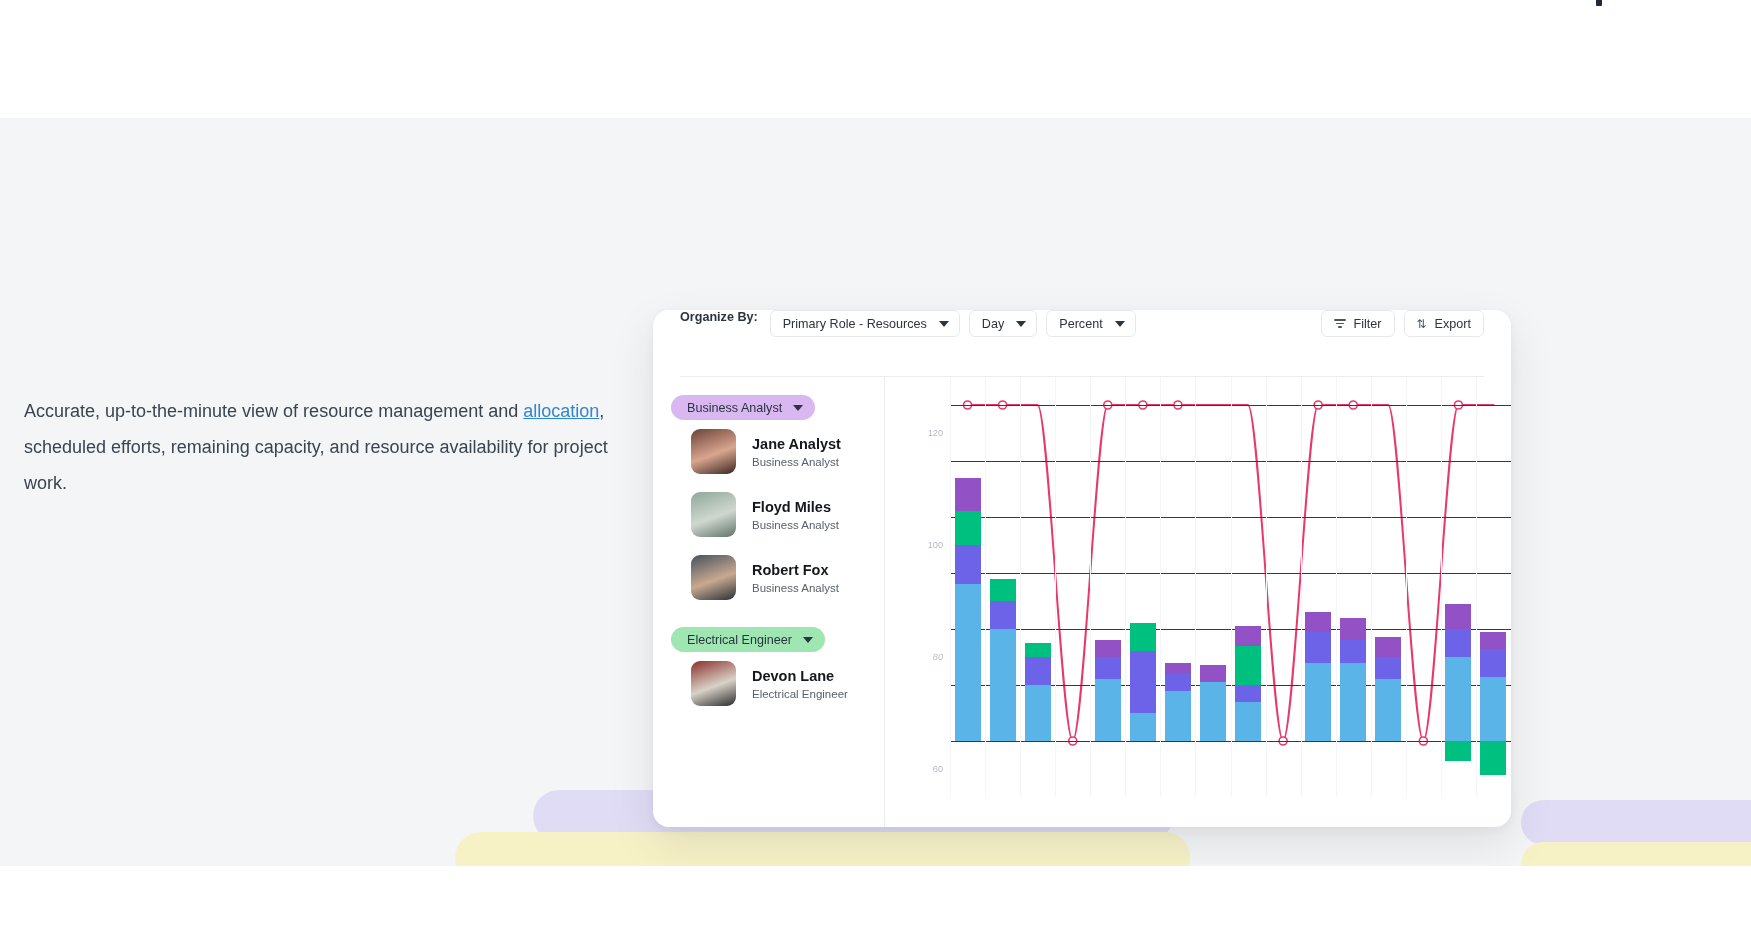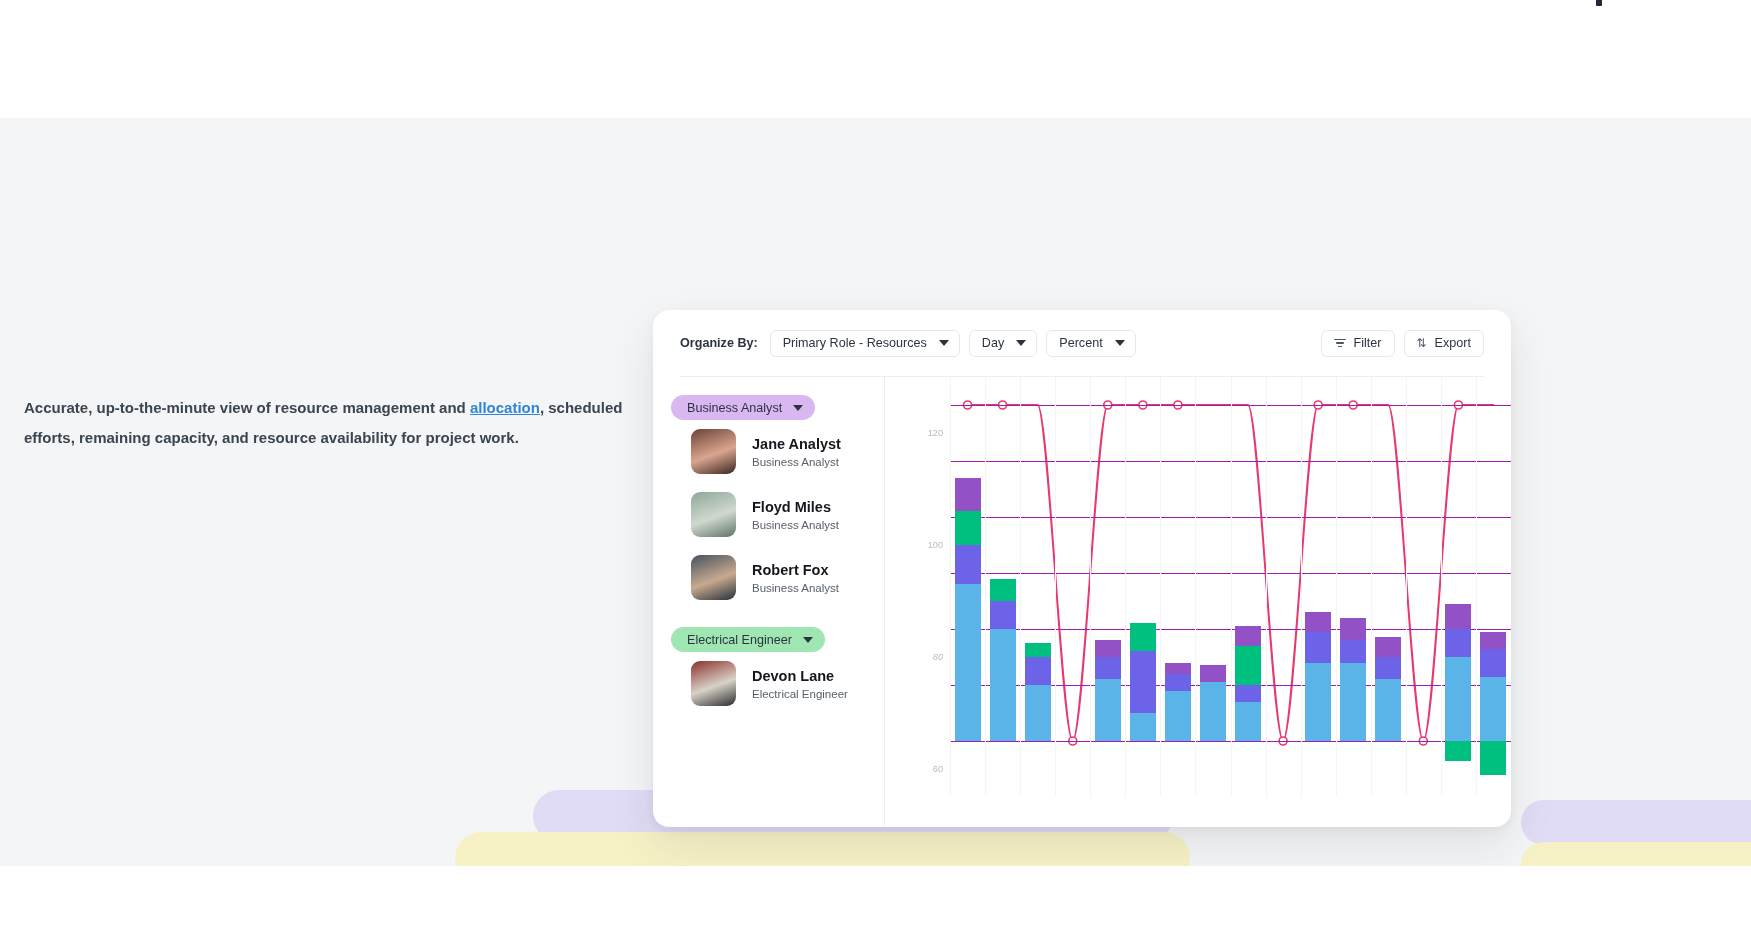--- a/index.html
+++ b/index.html
@@ -18,41 +18,41 @@
 
   .top-clip { position:absolute; left:1596px; top:-8px; width:6px; height:14px; background:#1f2937; border-radius:1px; }
 
   
   .copy { position:absolute; left:24px; top:247px; width:620px; }
   .headline {
     font-size: 45px; line-height: 1.32; font-weight: 700; color:#1d6cae;
     letter-spacing:-0.2px;
   }
   .body-copy {
-    margin-top: 28px; font-size: 15px; line-height: 2.0; color:#3a4550; font-weight:700;
+    margin-top: 28px; font-size: 18px; line-height: 2.0; color:#3a4550; font-weight:400;
   }
   .body-copy .lnk { color:#2f86d4; }
 
   
   .blob { position:absolute; border-radius:999px; }
   .blob-lav  { left:533px;  top:672px; width:640px; height:52px; background:#e0dcf5; }
   .blob-yel  { left:455px;  top:714px; width:735px; height:52px; background:#f7f2c6; }
   .edge-lav  { position:absolute; right:0; top:682px; width:230px; height:45px; background:#e0dcf5; border-radius:999px 0 0 999px;}
   .edge-yel  { position:absolute; right:0; top:724px; width:230px; height:45px; background:#f7f2c6; border-radius:999px 0 0 999px;}
 
   
   .card {
     position:absolute; left:653px; top:192px; width:858px; height:517px;
     background:#ffffff; border-radius:16px;
     box-shadow: 0 18px 45px rgba(32,44,61,0.10), 0 3px 10px rgba(32,44,61,0.05);
     overflow:hidden;
   }
 
   
-  .toolbar { position:absolute; left:0; top:0; width:858px; height:66px; display:flex; align-items:center; padding:0 27px; }
+  .toolbar { position:absolute; left:0; top:0; width:858px; height:66px; display:flex; padding:0 27px; }
   .organize-label { font-size:12.6px; color:#2b3440; font-weight:700; margin-right:12px; }
   .select {
     display:flex; align-items:center; gap:12px;
     height:27px; padding:0 10px 0 12px; margin-right:9px;
     border:1px solid #e6e8ec; border-radius:6px; background:#fff;
     font-size:12.6px; color:#2b3440; white-space:nowrap;
   }
   .caret { width:0;height:0;border-left:5px solid transparent;border-right:5px solid transparent;border-top:6px solid #2b3440; }
   .tb-right { margin-left:auto; display:flex; gap:9px; }
   .tbtn {
@@ -83,21 +83,21 @@
   .p-name { font-size:14.5px; font-weight:700; color:#14181d; line-height:1.25; }
   .p-role { font-size:11.5px; color:#59616b; margin-top:2px; }
 
   .sb-vline { position:absolute; left:884px; top:259px; width:1px; height:424px; background:#ebedf0; }
 
   
   .chart { position:absolute; left:231px; top:67px; width:627px; height:450px; }
   .plot  { position:absolute; left:66px; top:0px; width:561px; height:420px; }
   .ytick { position:absolute; right:100%; margin-right:7px; transform:translateY(-50%);
            font-size:9.2px; color:#b6bcc4; white-space:nowrap; }
-  .gridh { position:absolute; left:0; width:561px; height:1px; background:#a21caf; }
+  .gridh { position:absolute; left:0; width:561px; height:1px; background:#4c1d95; }
   .gridv { position:absolute; top:0; width:1px; height:420px; background:#f4f5f6; }
   .bar   { position:absolute; width:26px; }
   .seg   { position:absolute; left:0; width:26px; }
 
   .svgline { position:absolute; left:0; top:0; width:561px; height:420px; overflow:visible; }
 </style>
 </head>
 <body>
 
 <div id="root">

